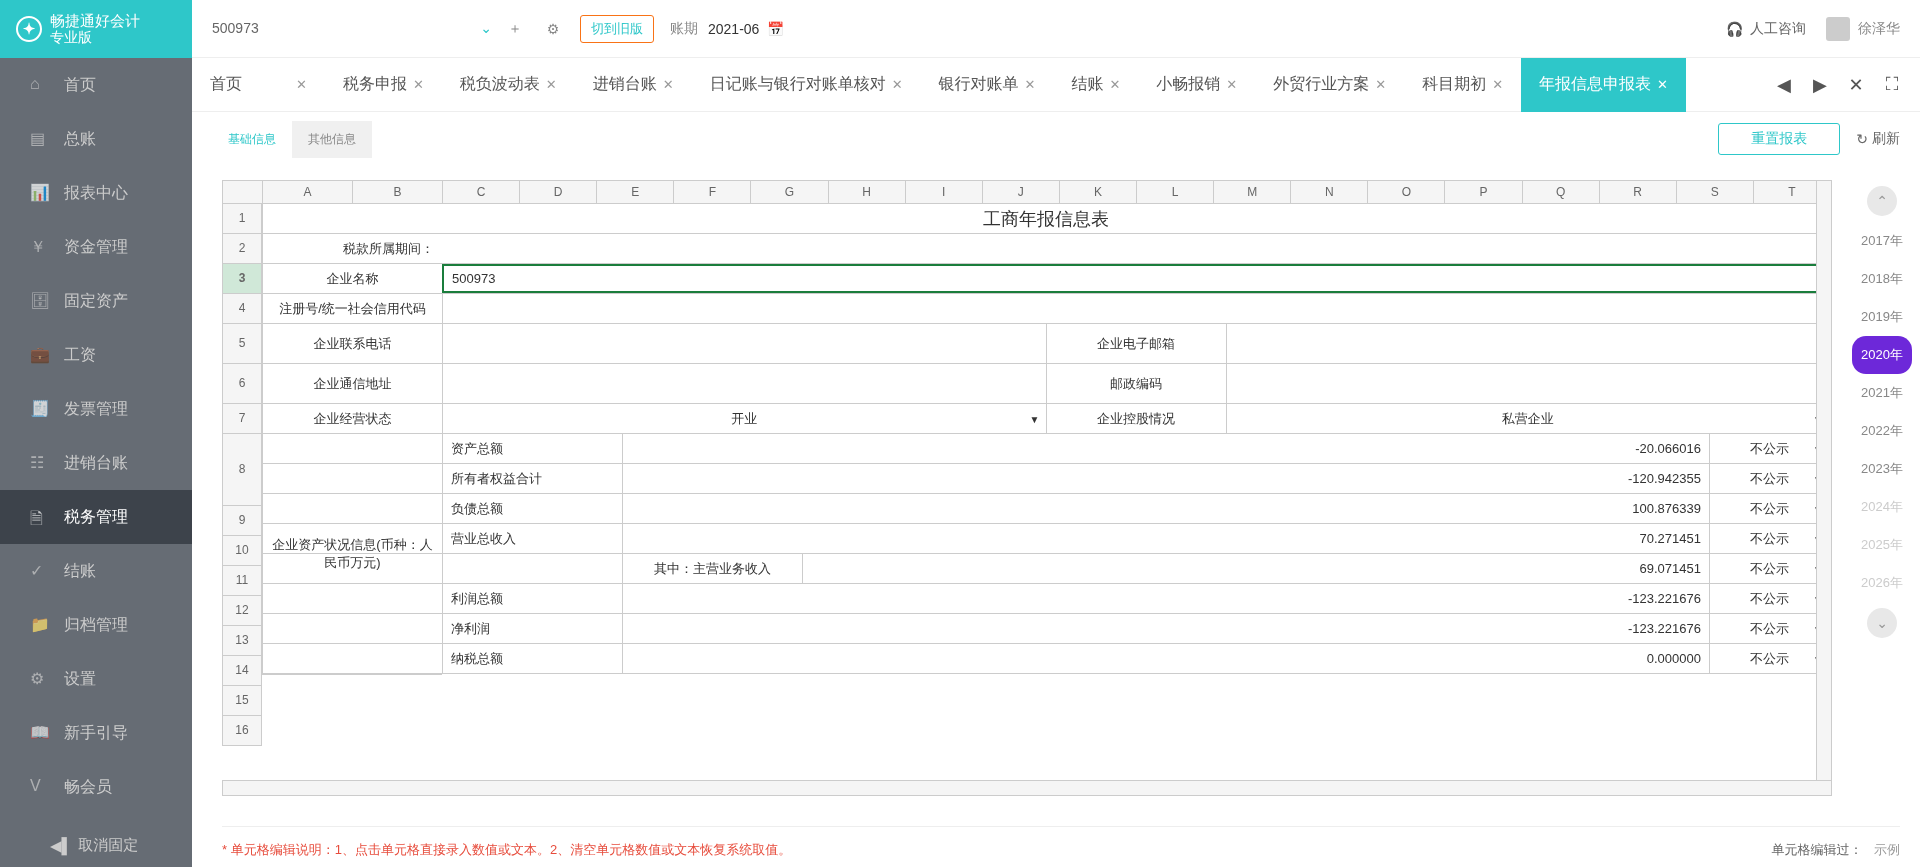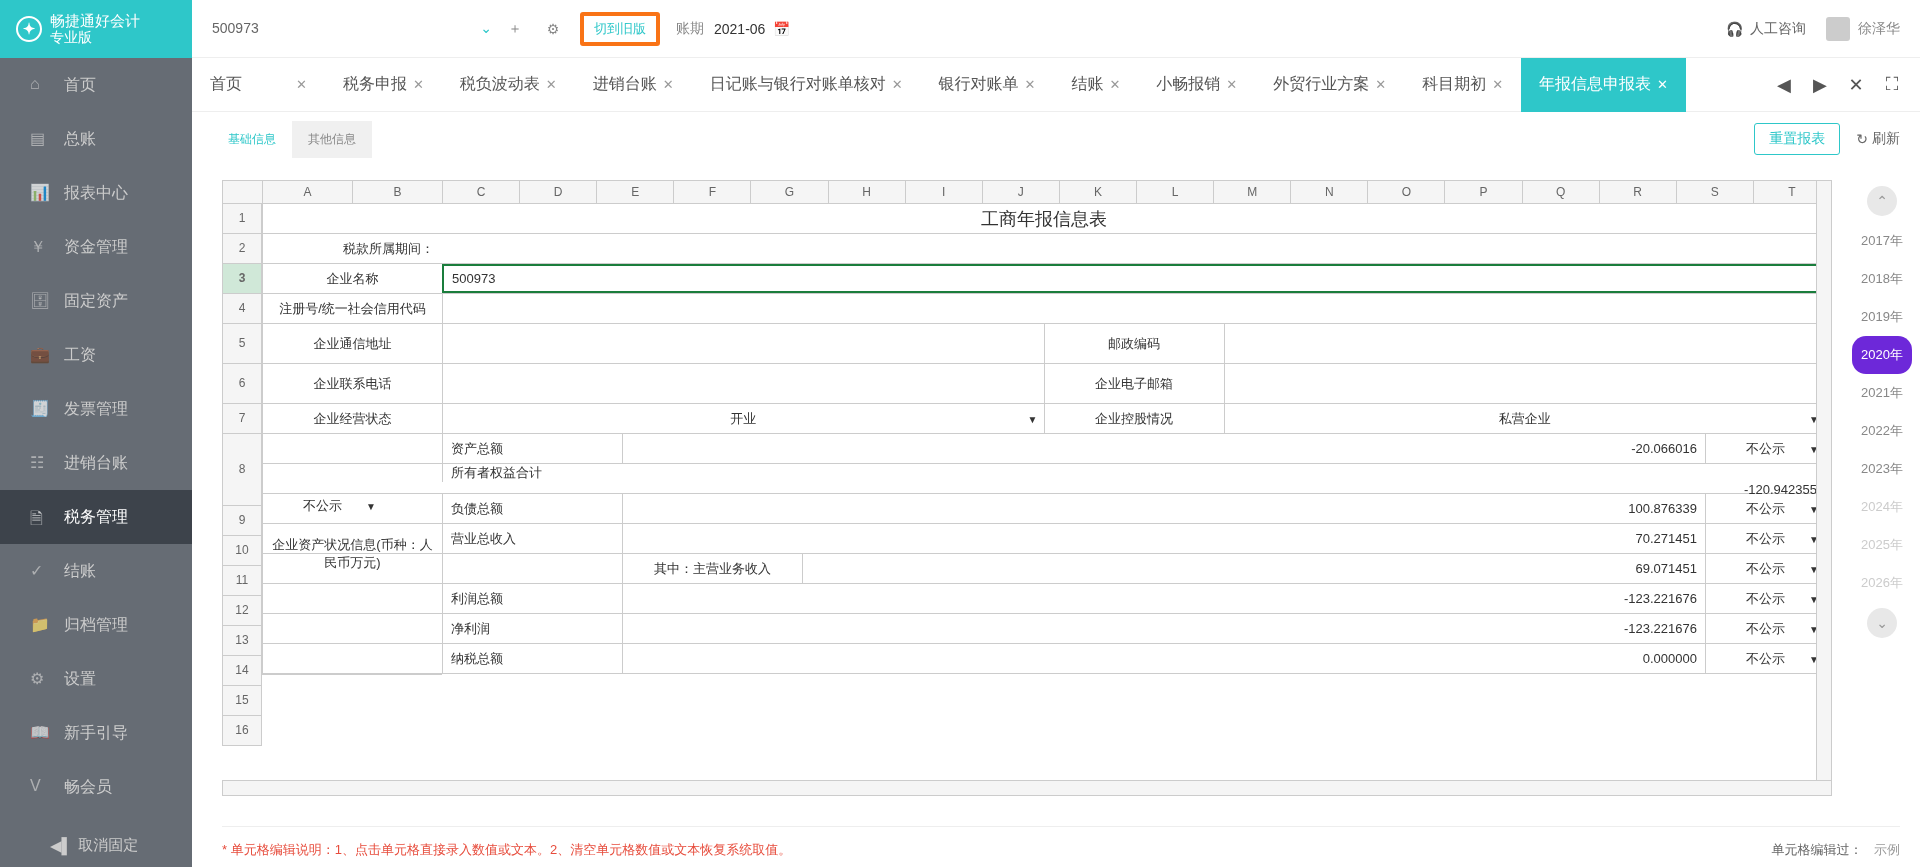--- a/index.html
+++ b/index.html
@@ -10,55 +10,55 @@
 .logo-sub{font-size:14px;margin-top:-2px}
 .nav-item{height:54px;display:flex;align-items:center;padding-left:30px;cursor:pointer;font-size:16px}
 .nav-item .icon{width:20px;height:20px;margin-right:14px;opacity:.7}
 .nav-item.active{background:#3d434b;color:#fff}
 .unpin{position:absolute;bottom:12px;left:50px;display:flex;align-items:center;font-size:15px}
 .unpin .icon{margin-right:6px}
 .topbar{position:absolute;left:192px;top:0;right:0;height:58px;border-bottom:1px solid #eee;display:flex;align-items:center;padding:0 20px}
 .company-select{width:280px;display:flex;align-items:center;color:#666;border-bottom:1px solid transparent;padding:6px 0}
 .chev-down{color:#2ec7c9;margin-left:auto}
 .tb-icon{width:30px;height:30px;display:flex;align-items:center;justify-content:center;color:#888;margin-left:8px;cursor:pointer}
-.old-ver{border:4px solid #f97316;color:#2ec7c9;padding:4px 10px;border-radius:3px;margin-left:12px;font-size:13px}
+.old-ver{border:1px solid #f97316;color:#2ec7c9;padding:4px 10px;border-radius:3px;margin-left:12px;font-size:13px}
 .period{margin-left:16px;color:#888}
 .period-val{margin-left:10px;color:#333}
 .cal-icon{color:#2ec7c9;margin-left:8px}
 .topbar-right{margin-left:auto;display:flex;align-items:center}
 .consult{display:flex;align-items:center;color:#666;margin-right:20px}
 .consult .icon{margin-right:6px}
 .user{display:flex;align-items:center;color:#888}
 .user .icon{width:24px;height:24px;background:#ccc;border-radius:3px;margin-right:8px}
 .tabbar{position:absolute;left:192px;top:58px;right:0;height:54px;border-bottom:1px solid #eee;display:flex;align-items:center}
 .tabs-scroll{display:flex;flex:1;overflow:hidden}
 .tab{padding:0 18px;height:54px;display:flex;align-items:center;cursor:pointer;white-space:nowrap;color:#555;font-size:16px}
 .tab .x{margin-left:6px;color:#999;font-size:13px}
 .tab.active{background:#2ec7c9;color:#fff}
 .tab.active .x{color:#fff}
 .tab.home{padding-right:30px}
 .tab-ctrl{width:36px;height:36px;display:flex;align-items:center;justify-content:center;color:#555;font-size:18px;cursor:pointer}
 .fs-icon{margin-right:10px}
 .subtabs{position:absolute;left:192px;top:112px;right:0;height:54px;display:flex;align-items:center;padding:0 20px}
 .subtab{padding:10px 16px;background:#f0f0f0;color:#888;cursor:pointer;font-size:12px}
 .subtab.active{background:none;color:#2ec7c9}
-.regen-btn{margin-left:auto;border:1px solid #2ec7c9;color:#2ec7c9;padding:6px 14px;border-radius:3px;cursor:pointer}
+.regen-btn{margin-left:auto;border:1px solid #2ec7c9;color:#2ec7c9;padding:6px 32px;border-radius:3px;cursor:pointer}
 .refresh{margin-left:16px;color:#666;display:flex;align-items:center;cursor:pointer}
 .refresh .icon{margin-right:4px}
 .sheet-area{position:absolute;left:222px;top:180px;width:1610px;height:610px}
 .col-headers{display:flex;background:#f5f5f5;border:1px solid #ccc;height:24px}
 .corner{width:40px;border-right:1px solid #ccc}
 .ch{flex:1;text-align:center;border-right:1px solid #ccc;font-size:12px;line-height:23px;color:#666}
 .ch.ab{width:90px;flex:none}
 .row-headers{position:absolute;left:0;top:24px;width:40px}
 .rh{height:30px;text-align:center;line-height:29px;border:1px solid #ccc;border-top:none;background:#f5f5f5;font-size:12px;color:#666}
 .rh.r3{background:#d0e8d8;font-weight:bold}
 .rh.r8{height:72px;line-height:71px}
 .rh.r5,.rh.r6{height:40px;line-height:39px}
-.grid{position:absolute;left:40px;top:24px;right:0;border-right:7px solid #737373}
+.grid{position:absolute;left:40px;top:24px;right:0;border-right:3px solid #737373}
 .grow{display:flex;height:30px;border-bottom:1px solid #ccc}
 .grow.r8{height:72px}
 .grow.r5,.grow.r6{height:40px}
 .gcell{border-left:1px solid #ccc;padding:0 8px;display:flex;align-items:center;font-size:13px;color:#333}
 .title-row{justify-content:center;font-size:18px;flex:1}
 .label-col{width:180px;justify-content:center;text-align:left}
 .full-val{flex:1}
 .half-val{flex:1}
 .half-lbl{width:180px;justify-content:center}
 .active-cell{flex:1;border:2px solid #1a7d3c}
@@ -295,45 +295,45 @@
         <div class="gcell label-col" style="justify-content:flex-end">税款所属期间：</div>
       </div>
       <div class="grow ">
         <div class="gcell label-col">企业名称</div>
         <div class="gcell active-cell">500973</div>
       </div>
       <div class="grow ">
         <div class="gcell label-col">注册号/统一社会信用代码</div>
         <div class="gcell full-val"></div>
       </div>
+      <div class="grow r5">
+        <div class="gcell label-col">企业联系电话</div>
+        <div class="gcell half-val"></div>
+        <div class="gcell half-lbl">企业电子邮箱</div>
+        <div class="gcell half-val"></div>
+      </div>
       <div class="grow r6">
         <div class="gcell label-col">企业通信地址</div>
         <div class="gcell half-val"></div>
         <div class="gcell half-lbl">邮政编码</div>
         <div class="gcell half-val"></div>
       </div>
-      <div class="grow r5">
-        <div class="gcell label-col">企业联系电话</div>
-        <div class="gcell half-val"></div>
-        <div class="gcell half-lbl">企业电子邮箱</div>
-        <div class="gcell half-val"></div>
-      </div>
       <div class="grow ">
         <div class="gcell label-col">企业经营状态</div>
         <div class="gcell half-val dd-cell" style="justify-content:center">开业<span class="dd-arrow">▼</span></div>
         <div class="gcell half-lbl">企业控股情况</div>
         <div class="gcell half-val dd-cell" style="justify-content:center">私营企业<span class="dd-arrow">▼</span></div>
       </div>
       <div class="grow" style="position: relative;">
         <div class="gcell label-col" style="height:241px;position:absolute;left:0;width:180px;text-align:center;justify-content:center;border-bottom:1px solid #ccc">企业资产状况信息(币种：人民币万元)</div>
         <div class="gcell" style="width:180px;margin-left:180px;position:relative">资产总额</div>
         <div class="gcell num" style="flex:1">-20.066016</div>
         <div class="gcell pub-cell dd-cell">不公示<span class="dd-arrow">▼</span></div>
       </div>
-      <div class="grow" style="position: relative; flex-direction: column;">
+      <div class="grow" style="position: relative;">
         <div class="gcell" style="width:180px;margin-left:180px;position:relative">所有者权益合计</div>
         <div class="gcell num" style="flex:1">-120.942355</div>
         <div class="gcell pub-cell dd-cell">不公示<span class="dd-arrow">▼</span></div>
       </div>
       <div class="grow" style="position: relative;">
         <div class="gcell" style="width:180px;margin-left:180px;position:relative">负债总额</div>
         <div class="gcell num" style="flex:1">100.876339</div>
         <div class="gcell pub-cell dd-cell">不公示<span class="dd-arrow">▼</span></div>
       </div>
       <div class="grow" style="position: relative;">

